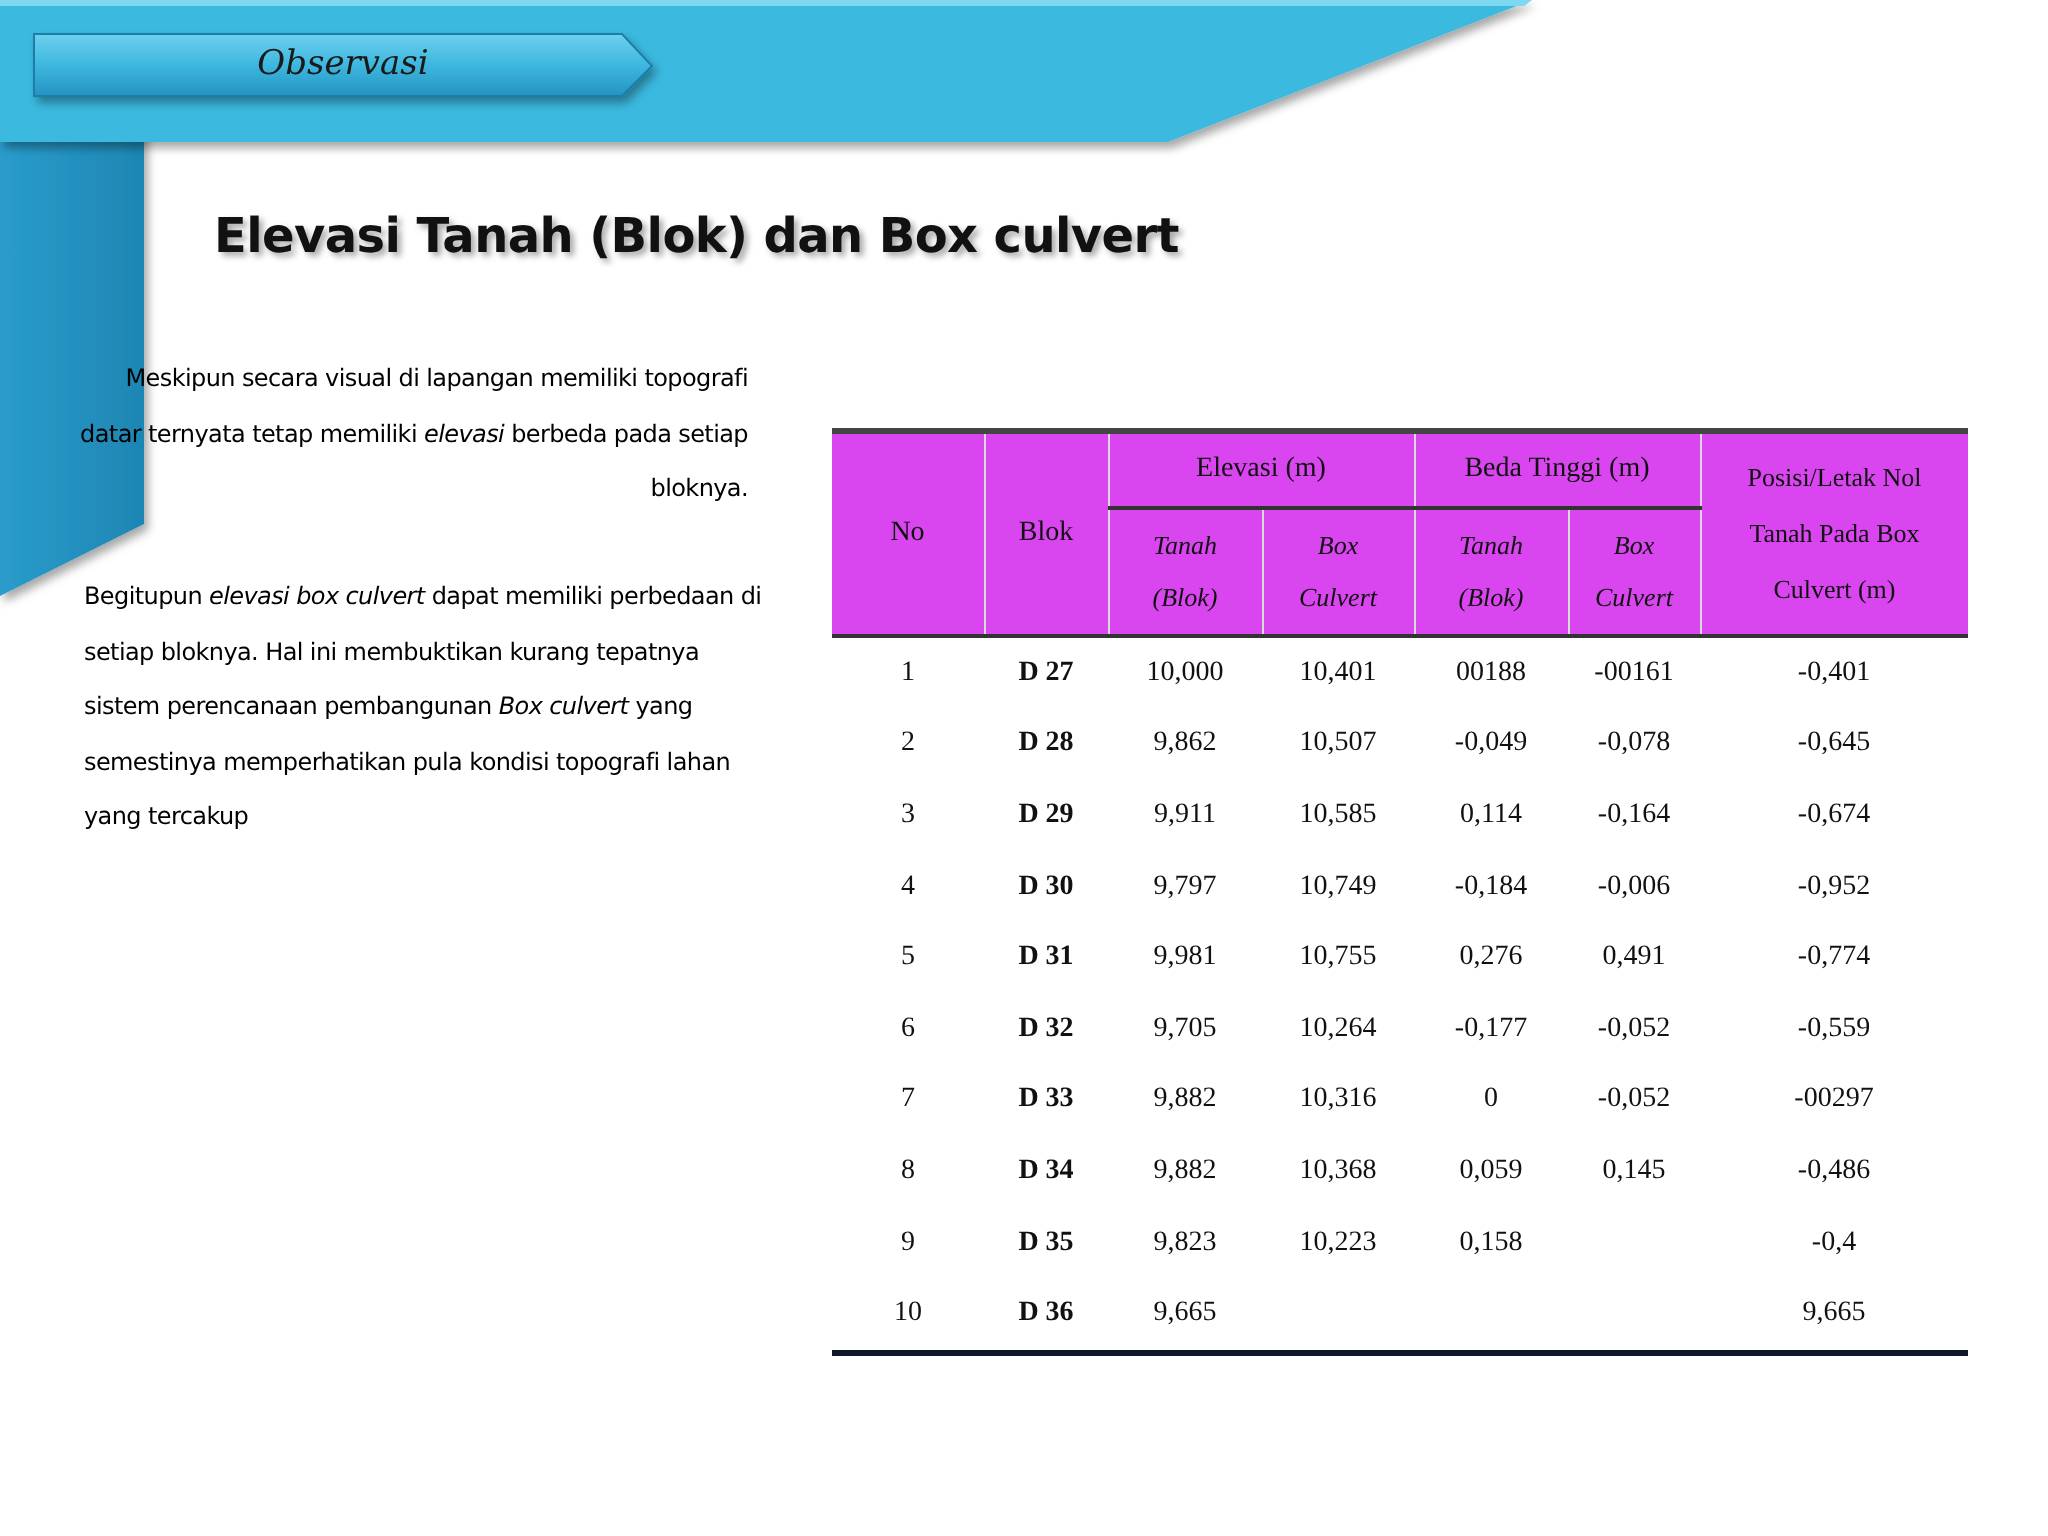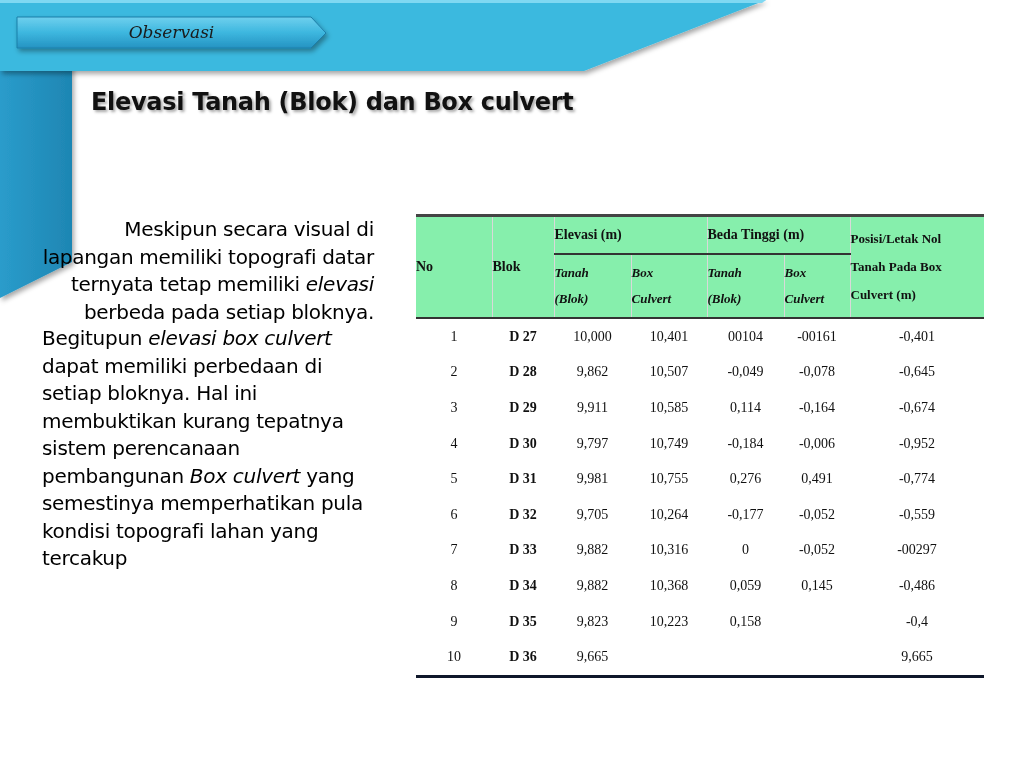--- a/index.html
+++ b/index.html
@@ -1,27 +1,27 @@
 <!DOCTYPE html>
 <html><head>
 <meta charset="utf-8">
 <style>
   html, body { margin:0; padding:0; }
   body { width:1024px; height:768px; position:relative; overflow:hidden; background:#ffffff; font-family:"Liberation Sans", sans-serif; }
   #deco { position:absolute; left:0; top:0; }
   .banner { position:absolute; left:16px; top:16px; width:310px; height:40px;margin-left:38px; }
   .banner-label { position:absolute; left:0; top:0; width:235px; height:32px; text-align:center; line-height:32px; font-family:"DejaVu Serif", serif; font-style:italic; font-size:17px; color:#1a1a1a; }
-  .title { position:absolute; left:91px; top:88px; margin:0; font-family:"DejaVu Sans", sans-serif; font-weight:bold; font-size:24px; color:#111; text-shadow:2px 2px 3px rgba(0,0,0,0.35); letter-spacing:-0.3px; }
-  .body-text { position:absolute; font-family:"DejaVu Sans", sans-serif; font-size:20px; line-height:27.5px; color:#000; letter-spacing:-0.3px;margin-top:40px; }
+  .title { position:absolute; left:91px; top:88px; margin:16px; font-family:"DejaVu Sans", sans-serif; font-weight:bold; font-size:24px; color:#111; text-shadow:2px 2px 3px rgba(0,0,0,0.35); letter-spacing:-0.3px; }
+  .body-text { position:absolute; font-family:"DejaVu Sans", sans-serif; font-size:12px; line-height:27.5px; color:#000; letter-spacing:-0.3px; }
   .body-right { left:30px; top:176px; width:344px; text-align:right; }
   .body-left { left:42px; top:285px; width:340px; text-align:left; }
   .body-text i { font-style:italic; }
   .data-table { position:absolute; left:416px; top:214px; width:568px; border-collapse:collapse; font-family:"Liberation Serif", serif; font-size:14px; color:#111; }
   .data-table thead tr:first-child th { border-top:3px solid #444; }
-  .data-table thead th { background:#86efac; font-weight:bold; text-align:left; vertical-align:middle; border-left:1px solid #d9d9d9; padding:0; }
+  .data-table thead th { background:#d946ef; font-weight:normal; text-align:center; vertical-align:middle; border-left:1px solid #d9d9d9; padding:0; }
   .data-table thead th.first { border-left:none; }
   .data-table thead th.sub { font-style:italic; font-size:13px; line-height:26px; height:62px; border-top:2px solid #333; }
   .data-table thead th.grp { height:36px; font-size:14px; }
   .data-table thead tr:last-child th, .data-table thead th.rowspan { border-bottom:2px solid #333; }
   .data-table thead th.multi { font-size:13px; line-height:28px; }
   .data-table tbody td { text-align:center; height:35.6px; padding:0; }
   .data-table tbody td.blok { font-weight:bold; }
   .data-table tbody tr:last-child td { border-bottom:3px solid #0f172a; }
 </style>
 </head>
@@ -89,21 +89,21 @@
       <th class="sub"><span>Tanah</span><br><span>(Blok)</span></th>
       <th class="sub"><span>Box</span><br><span>Culvert</span></th>
     </tr>
   </thead>
   <tbody id="table-body">
       <tr>
         <td>1</td>
         <td class="blok">D 27</td>
         <td>10,000</td>
         <td>10,401</td>
-        <td>00104</td>
+        <td>00188</td>
         <td>-00161</td>
         <td>-0,401</td>
       </tr>
       <tr>
         <td>2</td>
         <td class="blok">D 28</td>
         <td>9,862</td>
         <td>10,507</td>
         <td>-0,049</td>
         <td>-0,078</td>

